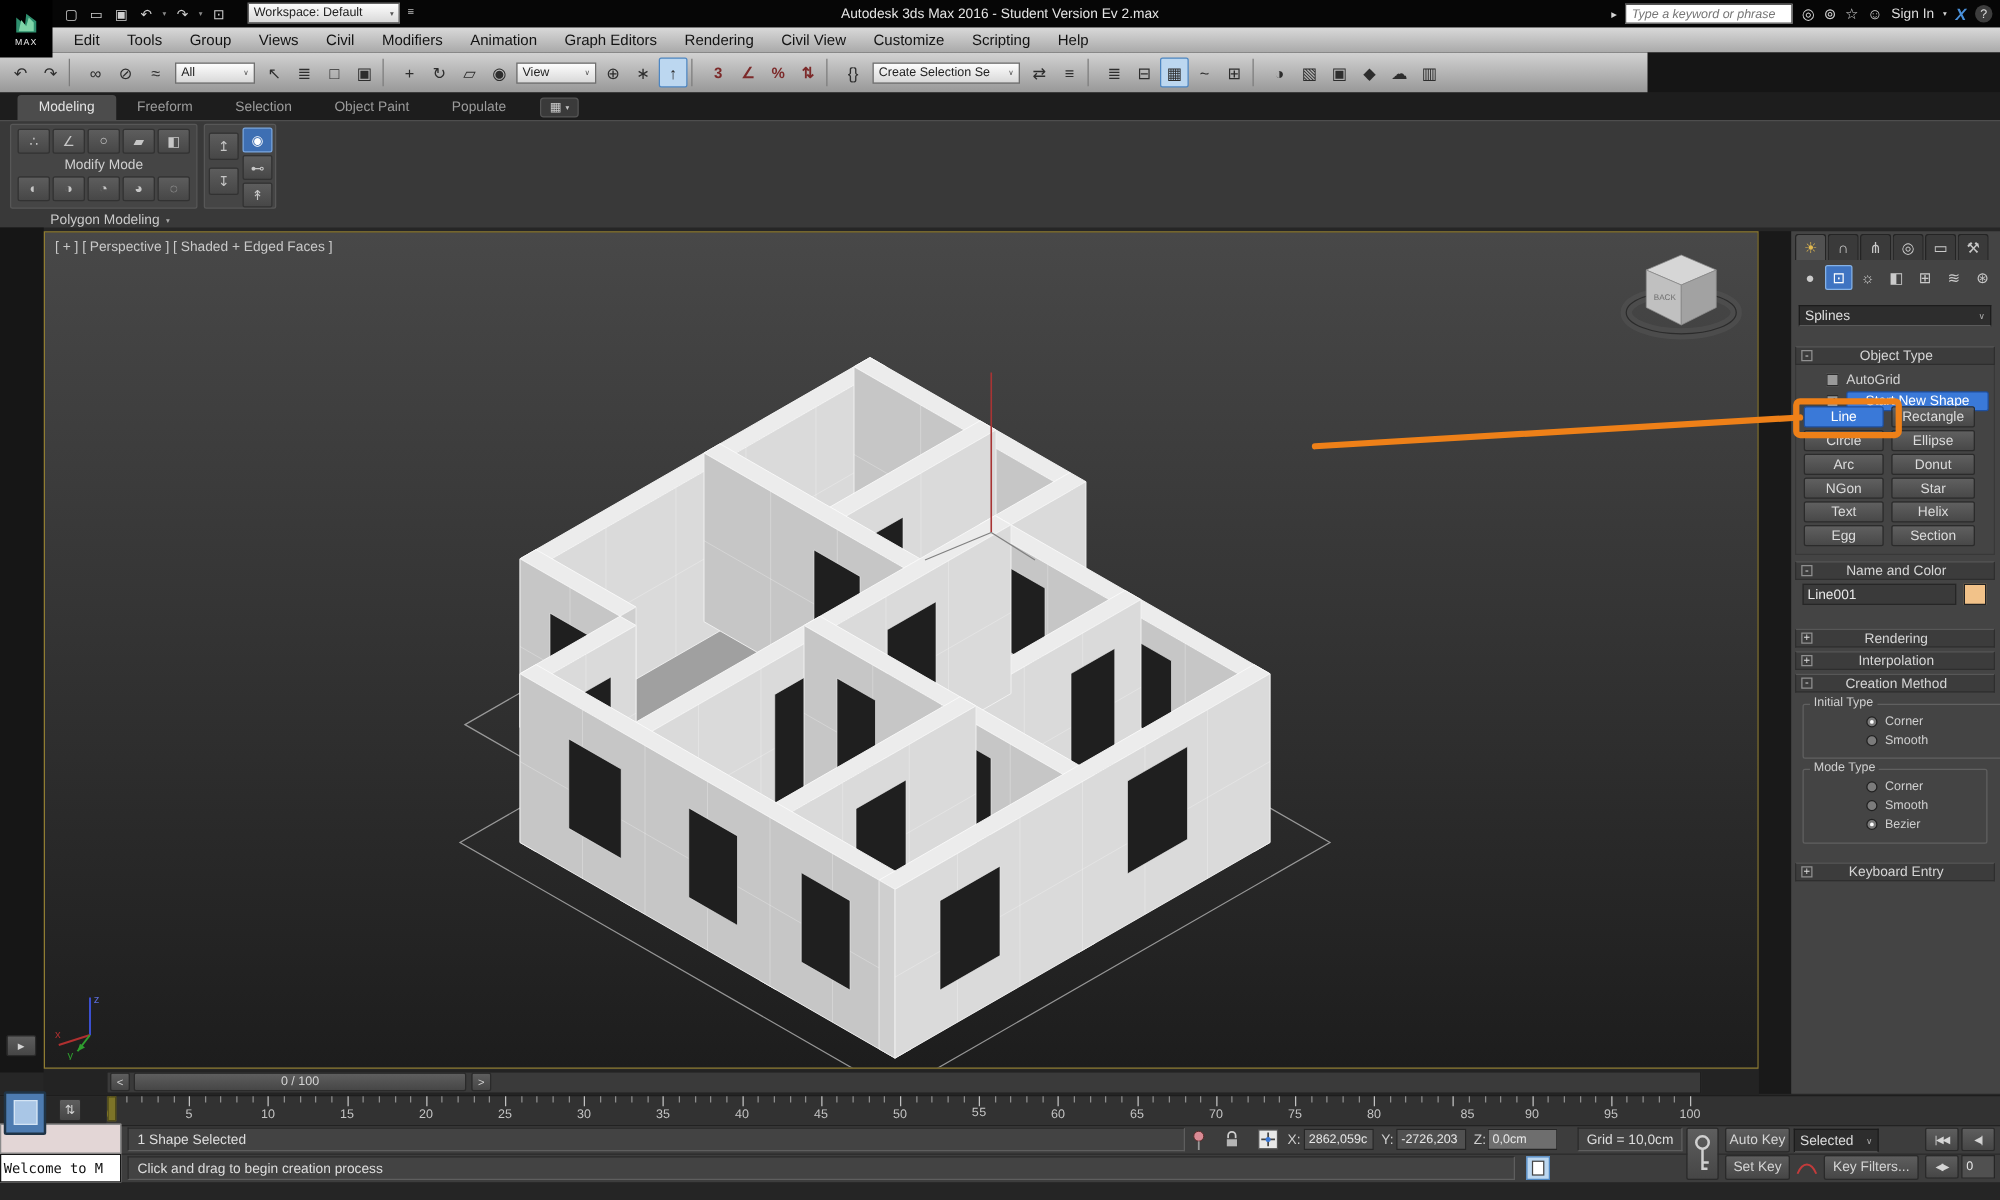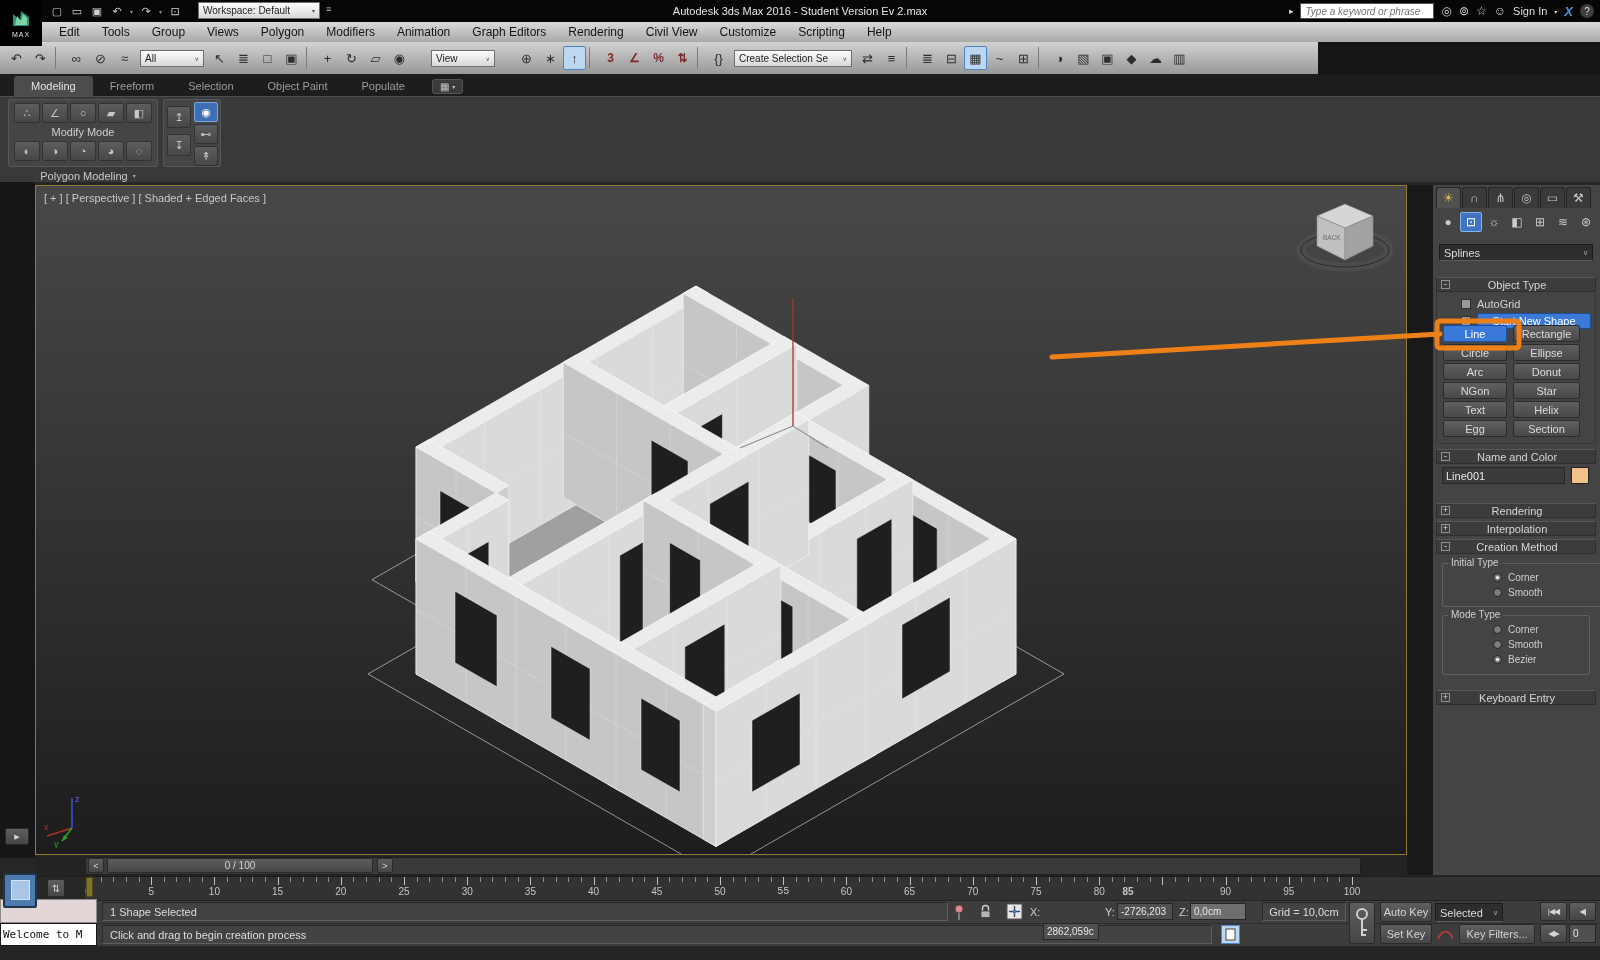--- a/index.html
+++ b/index.html
@@ -26,21 +26,21 @@
 .menubar{position:absolute;left:0;top:22px;width:1600px;height:20px;background:linear-gradient(#d9d9d9,#a9a9a9);display:flex;align-items:center;padding-left:48px}
 .menu-item{padding:0 11px;font-size:12px;color:#131313;height:100%;display:flex;align-items:center}
 
 .toolbar{position:absolute;left:0;top:42px;width:1600px;height:32px;background:#151515}
 .tbar{position:absolute;left:0;top:0;width:1318px;height:32px;background:linear-gradient(#d2d2d2,#989898);display:flex;align-items:center;padding:0 5px;gap:1px}
 .tgrp{display:flex;align-items:center;gap:1px}
 .tbi{width:23px;height:24px;display:flex;align-items:center;justify-content:center;font-size:13px;color:#2d2d2d}
 .tbi.div{width:7px;height:22px;border-left:1px solid #7c7c7c;margin:0 2px}
 .tbi.act{background:#bcd7f0;border:1px solid #4d86c2;border-radius:2px}
 .tbi.mag{color:#7c2a2a;font-weight:bold;font-size:12px}
-.w-all{width:64px;margin:0 3px}.w-view{width:64px;margin:0 19px}.w-sel{width:118px;margin:0 3px}
+.w-all{width:64px;margin:0 3px}.w-view{width:64px;margin:0 1px}.w-sel{width:118px;margin:0 3px}
 
 .rtabs{position:absolute;left:0;top:74px;width:1600px;height:22px;background:#1d1d1d;display:flex;align-items:flex-end;padding-left:14px}
 .rtab{padding:4px 17px;font-size:11px;color:#9c9c9c}
 .rtab.act{background:#4c4c4c;color:#e3e3e3;border-radius:3px 3px 0 0}
 .rcfg{margin:0 0 2px 10px;display:flex;align-items:center;gap:3px;color:#c6c6c6;background:#3a3a3a;border:1px solid #555;border-radius:3px;padding:1px 7px;font-size:10px}
 .rstrip{position:absolute;left:0;top:96px;width:1600px;height:86px;background:#393939;border-top:1px solid #4e4e4e}
 .rgroup{position:absolute;background:#454545;border:1px solid #575757;border-radius:2px}
 .rbtn{background:linear-gradient(#5d5d5d,#474747);border:1px solid #323232;border-radius:2px;color:#c6c6c6;display:flex;align-items:center;justify-content:center;width:26px;height:20px;font-size:11px}
 .rbtn.act{background:#3e6fb3;border-color:#7aa7e0;color:#fff}
 .rrow{display:flex;gap:2px;justify-content:center}
@@ -159,21 +159,21 @@
       <span class="helpq">?</span>
     </div>
   </div>
 
   <div class="menubar">
 
   <span class="menu-item">Edit</span>
       <span class="menu-item">Tools</span>
       <span class="menu-item">Group</span>
       <span class="menu-item">Views</span>
-      <span class="menu-item">Polygon</span>
+      <span class="menu-item">Civil</span>
       <span class="menu-item">Modifiers</span>
       <span class="menu-item">Animation</span>
       <span class="menu-item">Graph Editors</span>
       <span class="menu-item">Rendering</span>
       <span class="menu-item">Civil View</span>
       <span class="menu-item">Customize</span>
       <span class="menu-item">Scripting</span>
       <span class="menu-item">Help</span>
     </div>
 
@@ -670,21 +670,21 @@
         <span class="rlab" style="left: 530.4px;">35</span>
         <span class="rlab" style="left: 593.6px;">40</span>
         <span class="rlab" style="left: 656.8px;">45</span>
         <span class="rlab" style="left: 720px;">50</span>
         <span class="rlab" style="left: 783.2px; font-family: Liberation Mono, monospace;">55</span>
         <span class="rlab" style="left: 846.4px;">60</span>
         <span class="rlab" style="left: 909.6px;">65</span>
         <span class="rlab" style="left: 972.8px;">70</span>
         <span class="rlab" style="left: 1036px;">75</span>
         <span class="rlab" style="left: 1099.2px;">80</span>
-        <span class="rlab" style="left: 1128px; font-weight: bold;">85</span>
+        <span class="rlab" style="left: 1174px;">85</span>
         <span class="rlab" style="left: 1225.6px;">90</span>
         <span class="rlab" style="left: 1288.8px;">95</span>
         <span class="rlab" style="left: 1352px;">100</span>
       </div>
     <div class="tmarker"></div>
     <div class="rulerleft"></div>
   </div>
   <span class="gbtn mcurve">⇅</span>
 
   <div class="sb1"></div>
@@ -715,21 +715,21 @@
   <span style="position:absolute;left:1006px;top:903px">
     <svg width="17" height="17" class="icon-svg">
         <rect x="1" y="1" width="15" height="15" fill="#e8e8e8" stroke="#555" stroke-width="1"></rect>
         <line x1="8.5" y1="3" x2="8.5" y2="14" stroke="#444" stroke-width="1.4"></line>
         <line x1="3" y1="8.5" x2="14" y2="8.5" stroke="#444" stroke-width="1.4"></line>
         <circle cx="8.5" cy="8.5" r="2" fill="#3a79d8"></circle>
       </svg>
   </span>
 
   <span class="slab" style="left:1030px;top:906px">X:</span>
-  <input class="nfield" style="left: 1043px; top: 903px; width: 56px; margin-top: 20px;" value="2862,059c">
+  <input class="nfield" style="left: 1043px; top: 903px; width: 56px;" value="2862,059c">
   <span class="slab" style="left:1105px;top:906px">Y:</span>
   <input class="nfield" style="left: 1117px; top: 903px; width: 56px;" value="-2726,203">
   <span class="slab" style="left:1179px;top:906px">Z:</span>
   <input class="nfield lit" style="left: 1190px; top: 903px; width: 56px;" value="0,0cm">
   <div class="sfield" style="left:1262px;top:902px;width:84px;height:19px;justify-content:center">Grid = 10,0cm</div>
 
   <span style="position:absolute;left:1221px;top:925px;width:19px;height:19px;border:1px solid #4d86c2;background:#bcd7f0;display:flex;align-items:center;justify-content:center">
     <svg width="11" height="13" class="icon-svg">
         <rect x="1" y="1" width="9" height="11" fill="#fff" stroke="#444" stroke-width="1"></rect>
       </svg>

